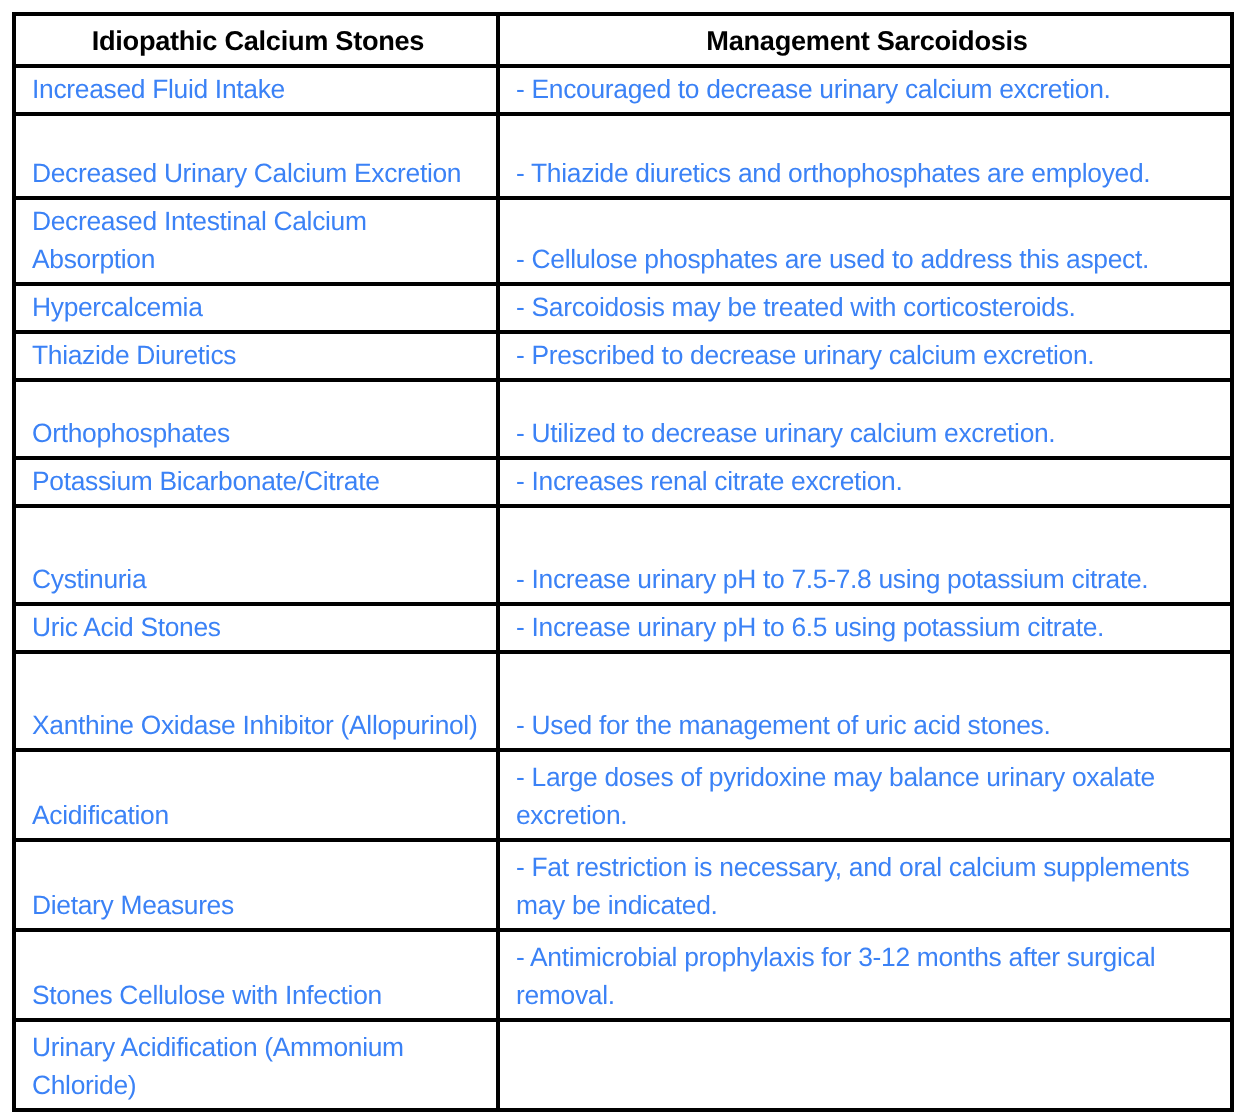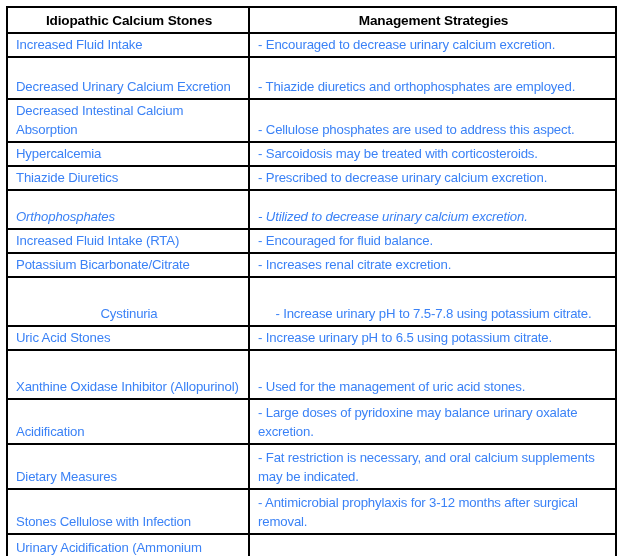--- a/index.html
+++ b/index.html
@@ -63,24 +63,24 @@
   td.align-bottom {
     vertical-align: bottom;
   }
   
   tr.r-h { height: 24px; }
   tr.r1 { height: 24px; }
   tr.r2 { height: 42px; }
   tr.r3 { height: 42px; margin-left: 27px; }
   tr.r4 { height: 24px; }
   tr.r5 { height: 24px; }
-  tr.r6 { height: 39px; font-style: italic; }
+  tr.r6 { height: 39px; }
   tr.r7 { height: 24px; }
   tr.r8 { height: 24px; padding-left: 44px; }
-  tr.r9 { height: 49px; text-align: center; }
+  tr.r9 { height: 49px; }
   tr.r10 { height: 24px; }
   tr.r11 { height: 24px; }
   tr.r12 { height: 49px; }
   tr.r13 { height: 45px; }
   tr.r14 { height: 45px; }
   tr.r15 { height: 45px; }
   tr.r16 { height: 45px; }
 </style>
 </head>
 <body>
@@ -91,21 +91,21 @@
     <colgroup>
       <col class="col-condition">
       <col class="col-management">
     </colgroup>
     <thead>
       <tr class="r-h">
         <th>
           <span class="cell-pad">Idiopathic Calcium Stones</span>
         </th>
         <th>
-          <span class="cell-pad">Management Strategies</span>
+          <span class="cell-pad">Management Sarcoidosis</span>
         </th>
       </tr>
     </thead>
     <tbody>
 
       <tr class="r1">
         <td class="align-bottom">
           <span class="cell-pad">Increased Fluid Intake</span>
         </td>
         <td class="align-bottom">
@@ -151,28 +151,20 @@
 
       <tr class="r6">
         <td class="align-bottom">
           <span class="cell-pad">Orthophosphates</span>
         </td>
         <td class="align-bottom">
           <span class="cell-pad">- Utilized to decrease urinary calcium excretion.</span>
         </td>
       </tr>
 
-      <tr class="r7">
-        <td class="align-bottom">
-          <span class="cell-pad">Increased Fluid Intake (RTA)</span>
-        </td>
-        <td class="align-bottom">
-          <span class="cell-pad">- Encouraged for fluid balance.</span>
-        </td>
-      </tr>
 
       <tr class="r8">
         <td class="align-bottom">
           <span class="cell-pad">Potassium Bicarbonate/Citrate</span>
         </td>
         <td class="align-bottom">
           <span class="cell-pad">- Increases renal citrate excretion.</span>
         </td>
       </tr>
 

